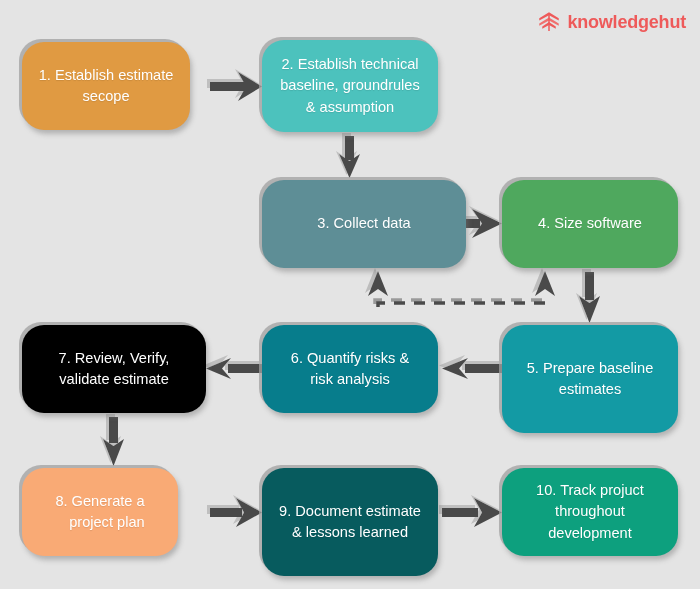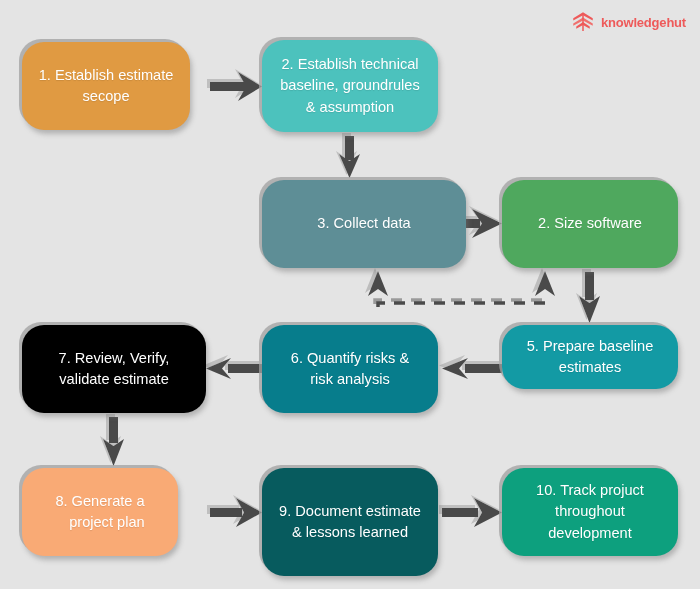--- a/index.html
+++ b/index.html
@@ -28,21 +28,21 @@
     display: flex;
     align-items: center;
     gap: 6px;
   }
   .logo-mark {
     width: 24px;
     height: 24px;
     display: block;
   }
   .logo-text {
-    font-size: 13px;
+    font-size: 18px;
     font-weight: bold;
     color: #ee5a5a;
     letter-spacing: -0.2px;
     line-height: 1;
   }
   
   .node {
     position: absolute;
     border-radius: 22px;
     box-sizing: border-box;
@@ -154,23 +154,23 @@
   </div>
   <div class="node" id="n2" style="left: 262px; top: 40px; width: 176px; height: 92px; background: rgb(76, 194, 189);">
     <span class="label">2. Establish technical
     baseline, groundrules
     &amp; assumption</span>
   </div>
   <div class="node" id="n3" style="left: 262px; top: 180px; width: 204px; height: 88px; background: rgb(94, 142, 150);">
     <span class="label">3. Collect data</span>
   </div>
   <div class="node" id="n4" style="left: 502px; top: 180px; width: 176px; height: 88px; background: rgb(79, 168, 94);">
-    <span class="label">2. Size software</span>
-  </div>
-  <div class="node" id="n5" style="left: 502px; top: 325px; width: 176px; height: 64px; background: rgb(19, 154, 164);">
+    <span class="label">4. Size software</span>
+  </div>
+  <div class="node" id="n5" style="left: 502px; top: 325px; width: 176px; height: 108px; background: rgb(19, 154, 164);">
     <span class="label">5. Prepare baseline
     estimates</span>
   </div>
   <div class="node" id="n6" style="left: 262px; top: 325px; width: 176px; height: 88px; background: rgb(7, 125, 140);">
     <span class="label">6. Quantify risks &amp;
     risk analysis</span>
   </div>
   <div class="node" id="n7" style="left: 22px; top: 325px; width: 184px; height: 88px; background: #000000;">
     <span class="label">7. Review, Verify,
     validate estimate</span>

